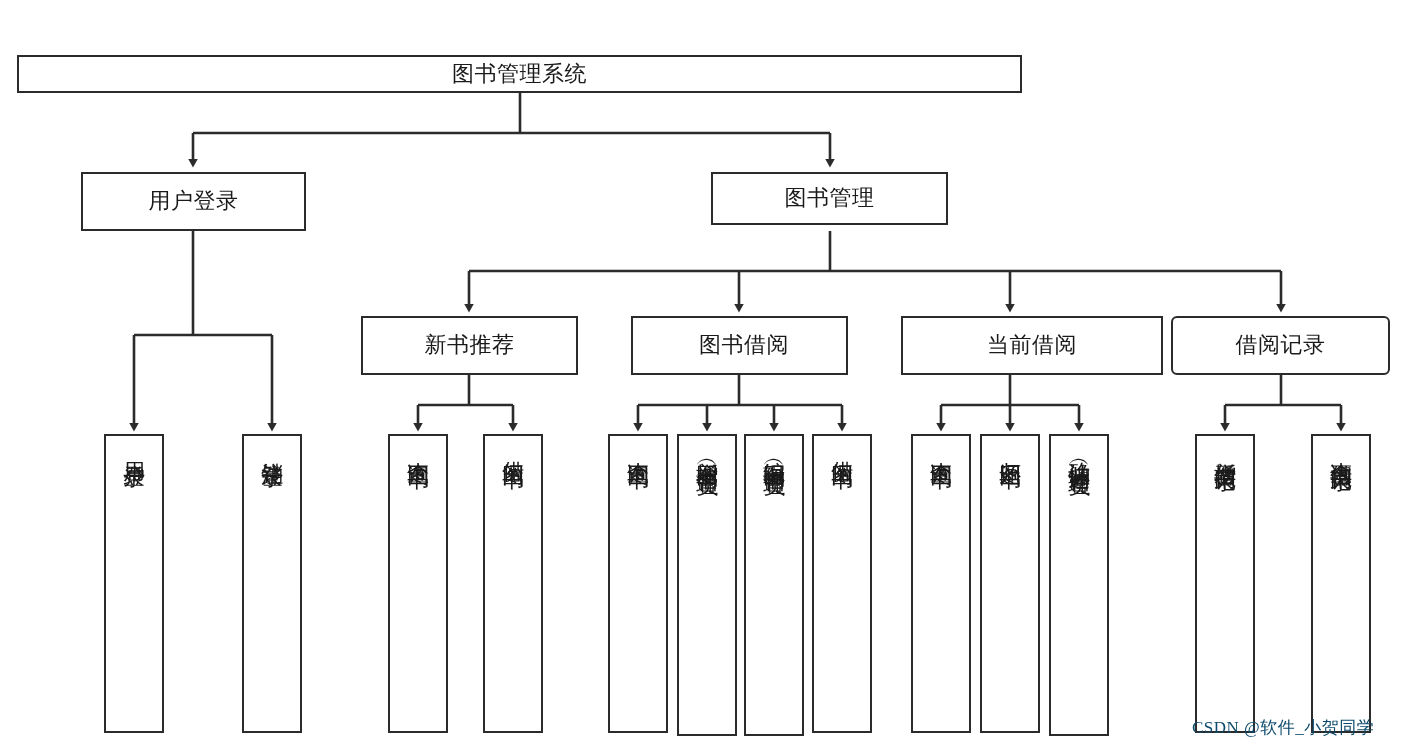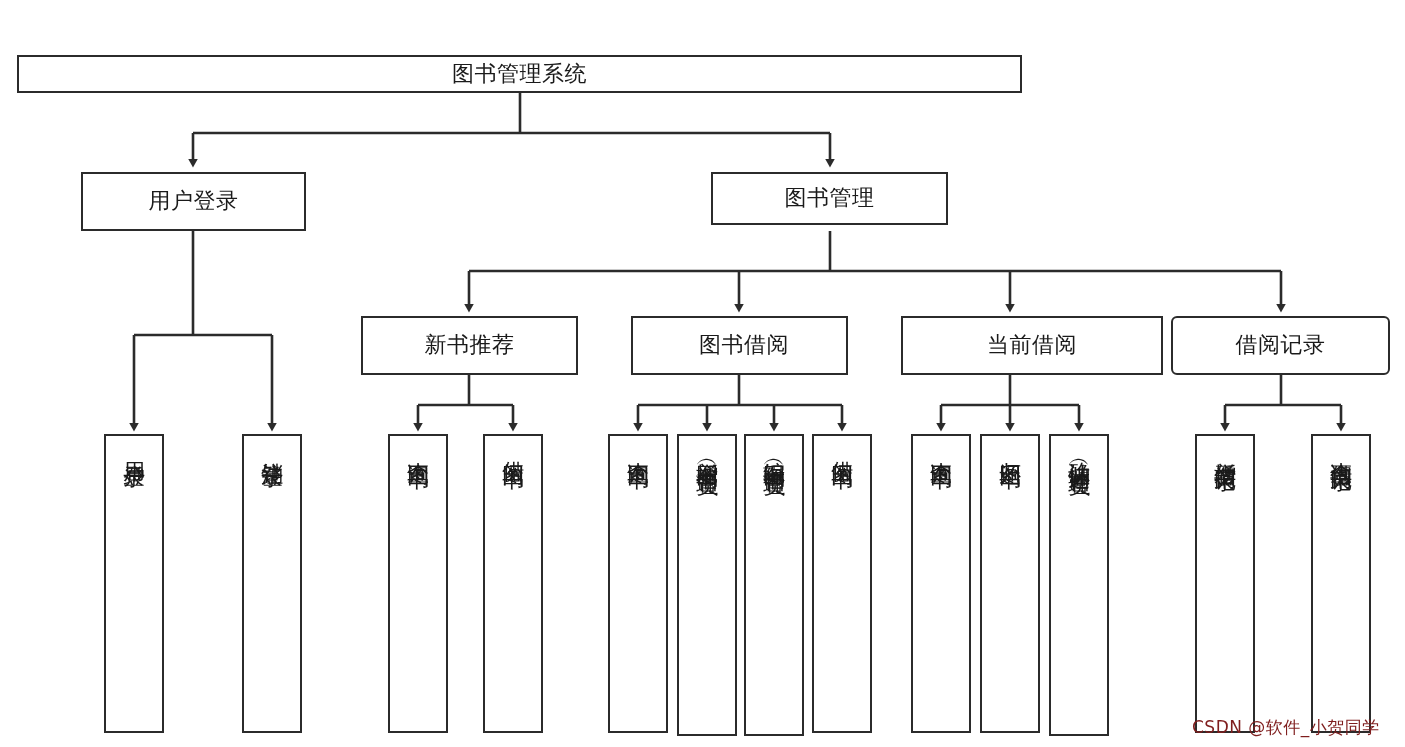--- a/index.html
+++ b/index.html
@@ -52,24 +52,25 @@
   .node.vertical .label {
     writing-mode: vertical-rl;
     text-orientation: upright;
     font-size: 22px;
     letter-spacing: 2px;
     white-space: nowrap;
   }
   .watermark {
     position: absolute;
     font-size: 17px;
-    color: #7f1d1d;
+    color: #0c4a6e;
     letter-spacing: 0.5px;
     white-space: nowrap;
     pointer-events: none;
+    font-family: Liberation Serif, serif;
   }
 </style>
 </head>
 <body>
 
 <div id="canvas">
 
   <svg class="edges" viewBox="0 0 1405 747">
     <defs>
       <marker id="arrow" markerWidth="11" markerHeight="11" refX="4.5" refY="5" orient="auto" markerUnits="userSpaceOnUse">

